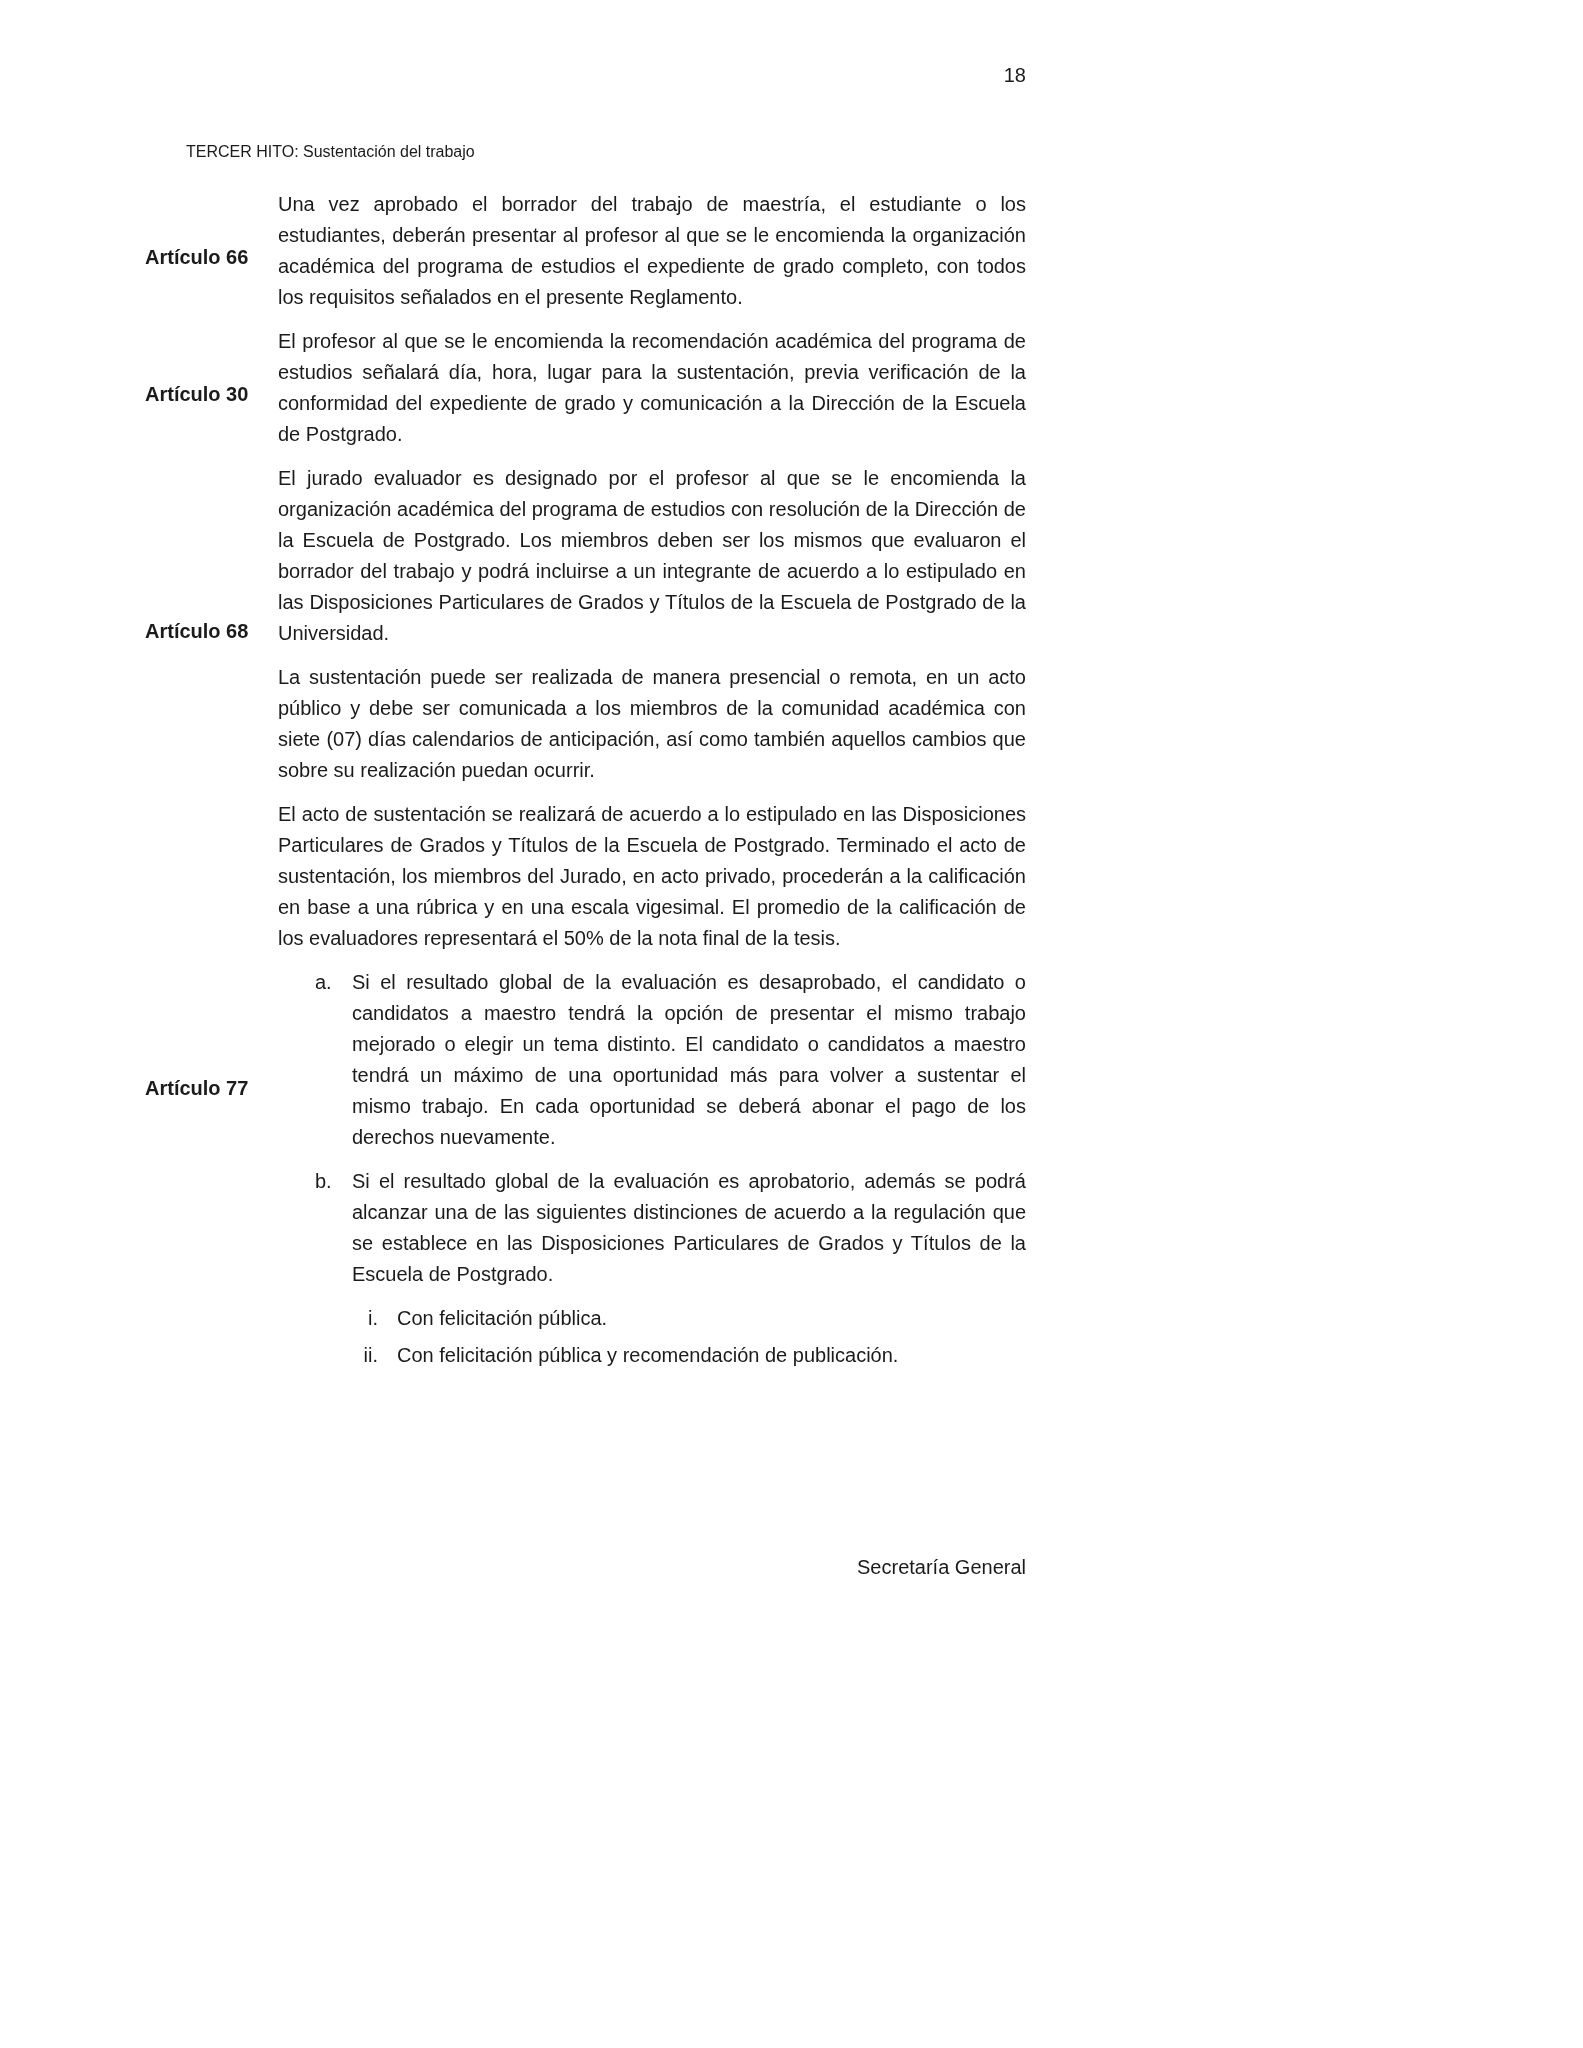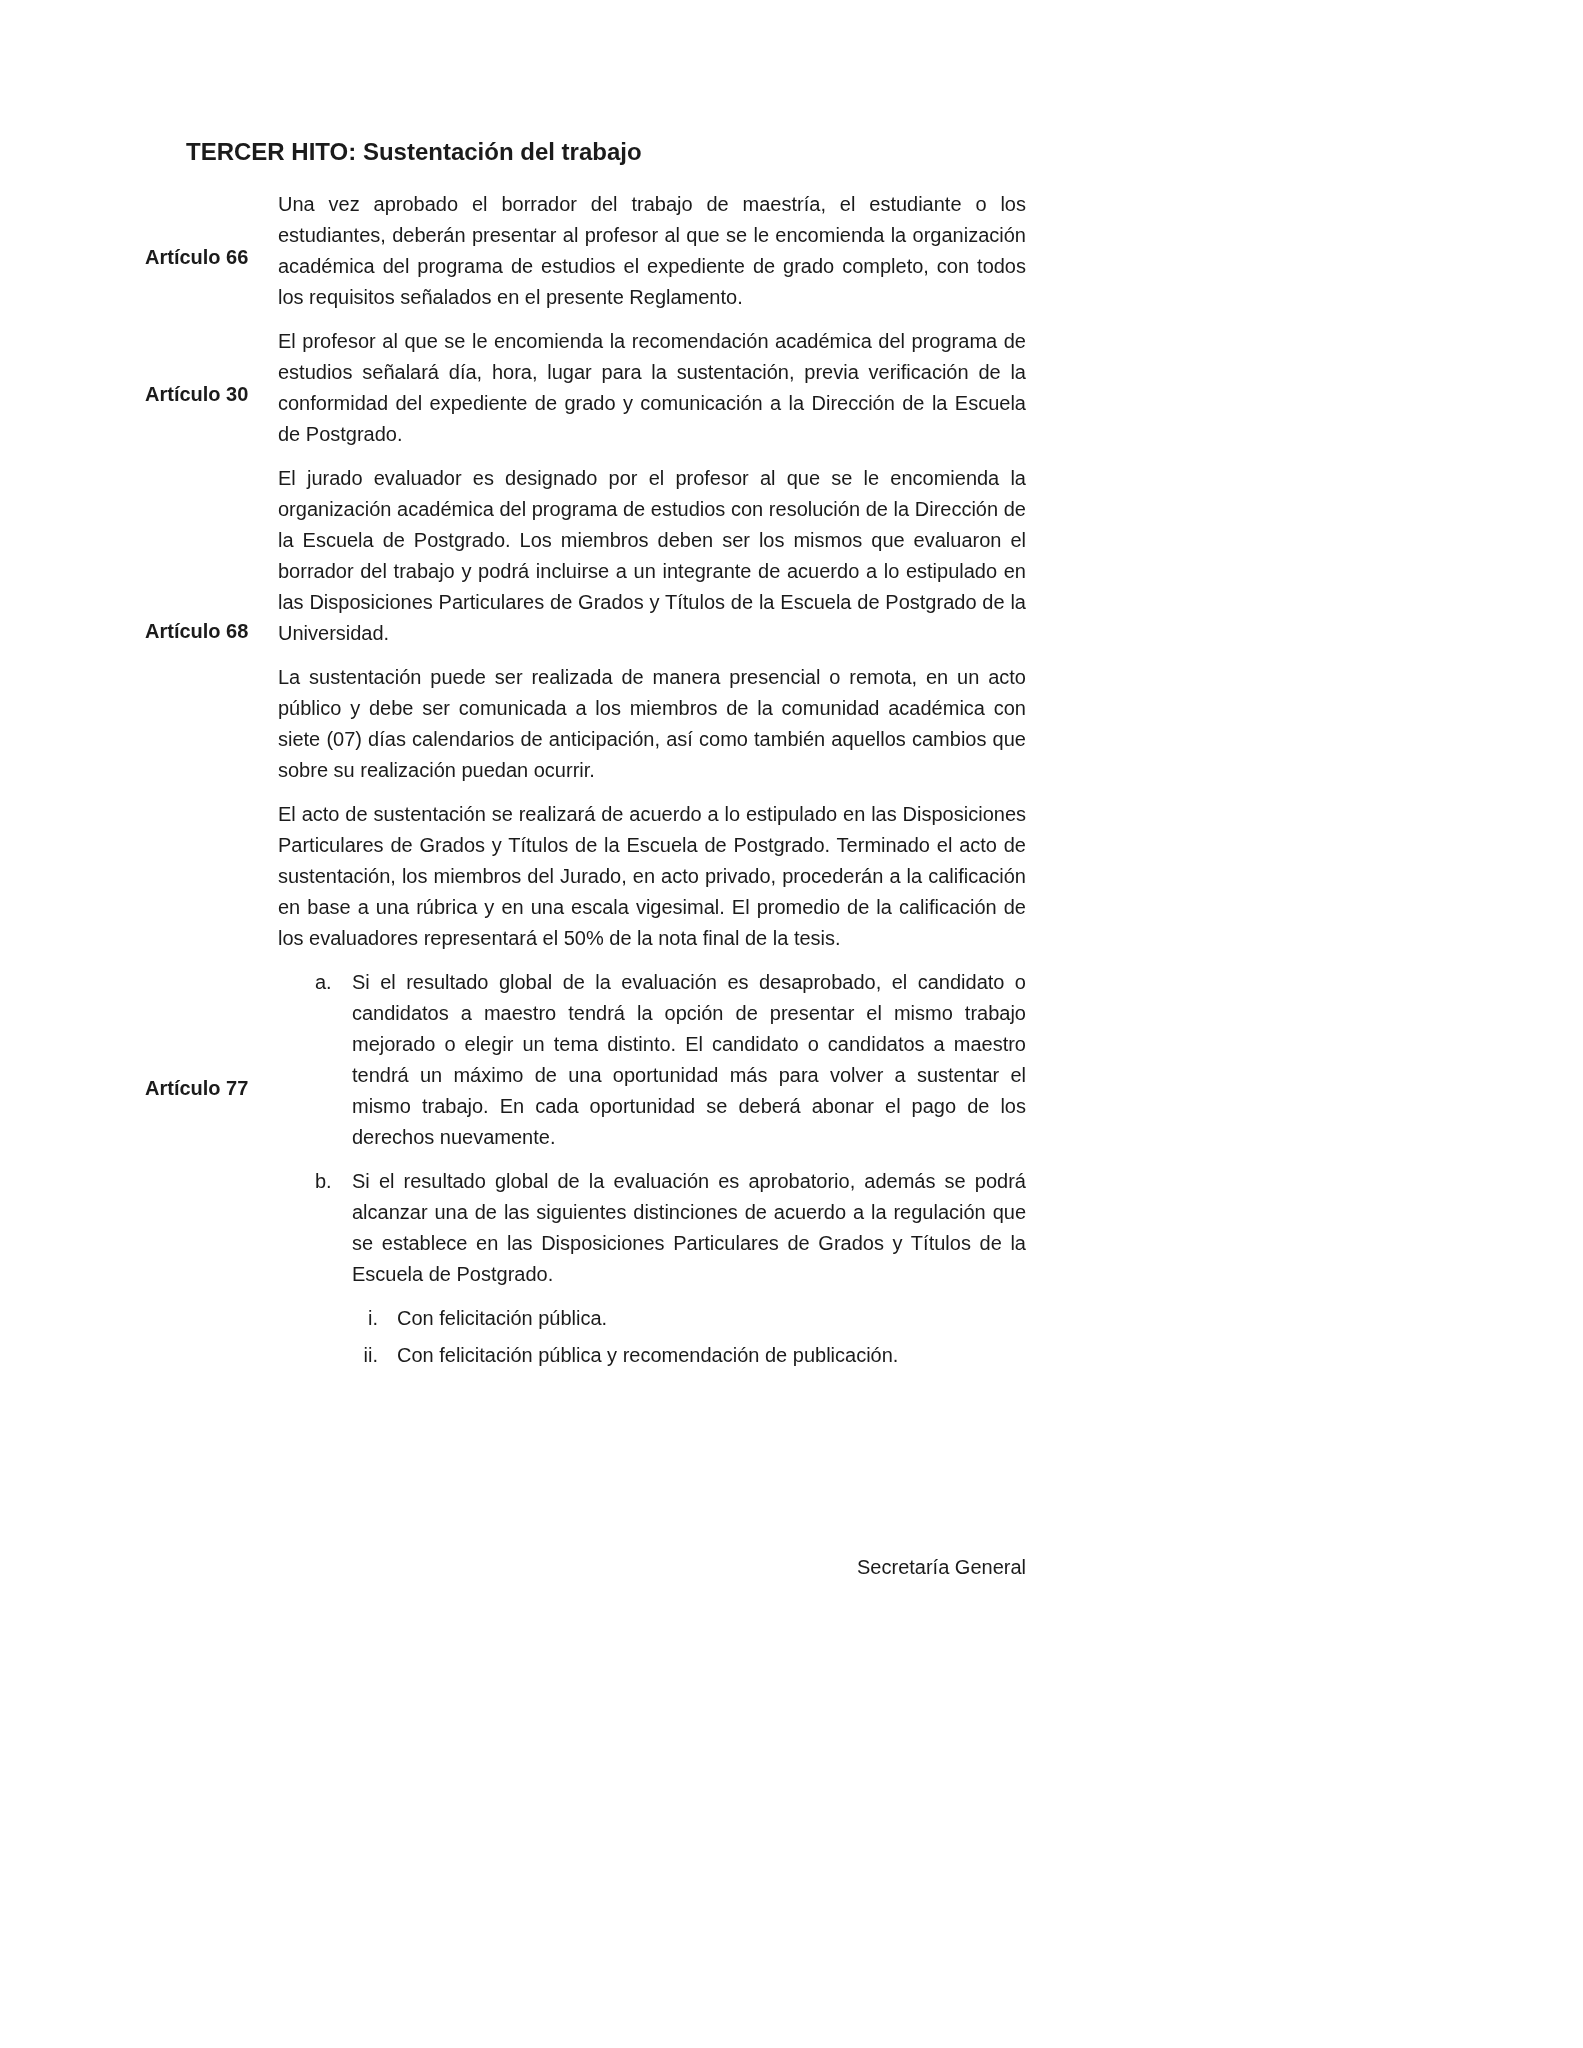--- a/index.html
+++ b/index.html
@@ -26,22 +26,22 @@
     width: 881px;
     text-align: right;
   }
   .content {
     position: absolute;
     top: 136px;
     left: 145px;
     width: 881px;
   }
   .heading {
-    font-size: 24px;
-    font-weight: 700;
+    font-size: 16px;
+    font-weight: 400;
     margin: 0 0 22px 41px;
   }
   .article {
     display: flex;
     align-items: center;
   }
   .article-label {
     width: 133px;
     flex-shrink: 0;
     font-weight: 700;
@@ -87,20 +87,21 @@
     left: 145px;
     width: 881px;
     text-align: right;
   }
 </style>
 </head>
 <body>
 
 <div class="page">
 
+  <div class="page-number">18</div>
 
   <div class="content">
 
     <h1 class="heading">TERCER HITO: Sustentación del trabajo</h1>
 
     <div class="article">
       <div class="article-label">Artículo 66</div>
       <div class="article-body">
         <p>Una vez aprobado el borrador del trabajo de maestría, el estudiante o los estudiantes, deberán presentar al profesor al que se le encomienda la organización académica del programa de estudios el expediente de grado completo, con todos los requisitos señalados en el presente Reglamento.</p>
       </div>

